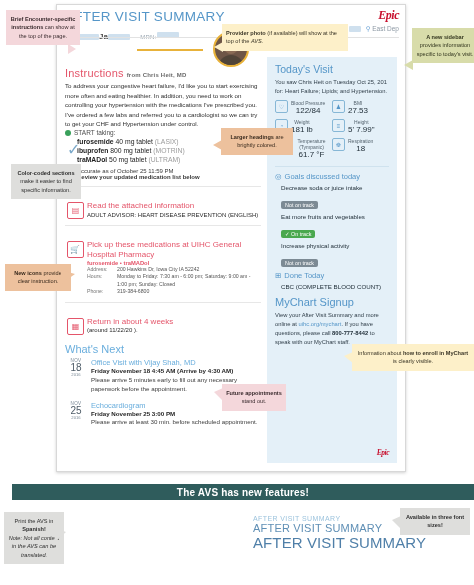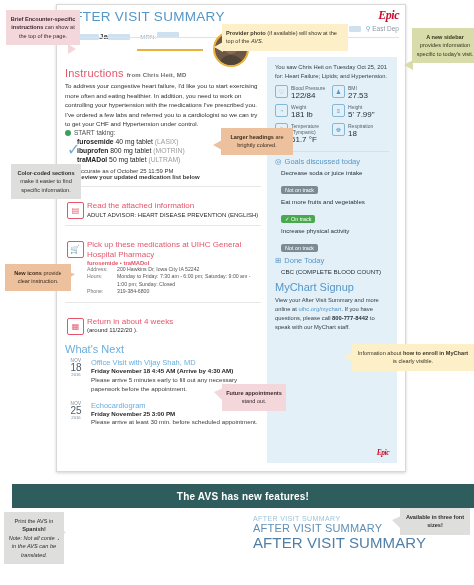--- a/index.html
+++ b/index.html
@@ -115,21 +115,21 @@
   .appt .date .d{font-size:10px;color:#4d5b67;line-height:.95;}
   .appt .date .y{font-size:4.2px;}
   .appt .ttl{font-size:7.5px;color:#6aaedd;line-height:1.2;}
   .appt .when{font-size:6.2px;color:#1f1f1f;font-weight:bold;line-height:1.4;}
   .appt .note{font-size:6.2px;color:#3b3b3b;line-height:1.45;}
 
   
   .rs{padding:6px 8px 0 8px;}
   .rs h3{font-size:10.5px;color:#5596c8;font-weight:400;margin:0 0 3px;}
   .rs p.lead{font-size:5.8px;color:#33414c;line-height:1.5;margin:0 0 5px;}
-  .vitals{display:flex;flex-wrap:wrap;}
+  .vitals{display:flex;flex-wrap:wrap;text-align:center;}
   .vital{width:50%;display:flex;gap:3px;margin-bottom:4px;align-items:flex-start;}
   .vital .vi{
     width:11px;height:11px;flex:0 0 11px;border:1px solid #86b7d6;border-radius:2px;
     color:#5596c8;font-size:6px;display:flex;align-items:center;justify-content:center;
   }
   .vital .vl{font-size:5px;color:#55646f;line-height:1.2;}
   .vital .vv{font-size:8px;color:#22303a;font-weight:400;}
   .rs-div{height:1px;background:#cfe2ee;margin:3px 0 5px;}
   .rs h4{font-size:7.5px;color:#5596c8;font-weight:400;margin:0 0 3px;display:flex;gap:3px;align-items:center;}
   .goal{font-size:6.2px;color:#22303a;margin:0 0 2px 6px;}
@@ -150,21 +150,21 @@
   .callout b{font-weight:bold;}
   .c-pink{background:#f4d7db;color:#3a2b2e;}
   .c-gray{background:#dededc;color:#2e2e2e;}
   .c-orange{background:#edc19d;color:#3a2b1e;}
   .c-cream{background:#fdf0c9;color:#3a3526;}
   .c-olive{background:#d8dcaa;color:#33361f;}
   .tail{position:absolute;width:0;height:0;}
 
   
   .banner{
-    position:absolute;left:12px;right:0;top:484px;height:24px;background:#2f5c5c;
+    position:absolute;left:12px;right:0;top:484px;height:16px;background:#2f5c5c;
     display:flex;align-items:center;justify-content:center;
   }
   .banner span{color:#fff;font-size:10px;font-weight:bold;letter-spacing:.2px;}
 
   .esp{position:absolute;left:62px;top:512px;width:175px;}
   .esp h3{font-size:11.5px;color:#7cb4d8;font-weight:400;margin:0 0 3px;}
   .esp p{font-size:6px;color:#2f2f2f;line-height:1.55;margin:0;}
   .blurline{height:4px;background:linear-gradient(90deg,#777 0 6px,transparent 6px 9px);opacity:.55;margin-top:3px;border-radius:1px;}
 
   .fonts{position:absolute;left:253px;top:515px;color:#5f8fb5;}
@@ -283,20 +283,21 @@
           </div>
           <div class="ttl">Echocardiogram</div>
           <div class="when">Friday November 25 3:00 PM</div>
           <div class="note">Please arrive at least 30 min. before scheduled appointment.</div>
         </div>
 
       </div>
 
       <div class="col-right">
         <div class="rs">
+          <h3>Today's Visit</h3>
           <p class="lead">You saw Chris Heit on Tuesday Oct 25, 201  for: Heart Failure; Lipids; and Hypertension.</p>
 
           <div class="vitals">
             <div class="vital">
               <div class="vi">♡</div>
               <div>
                   <div class="vl">Blood Pressure</div>
                   <div class="vv">122/84</div>
                 </div>
             </div>

